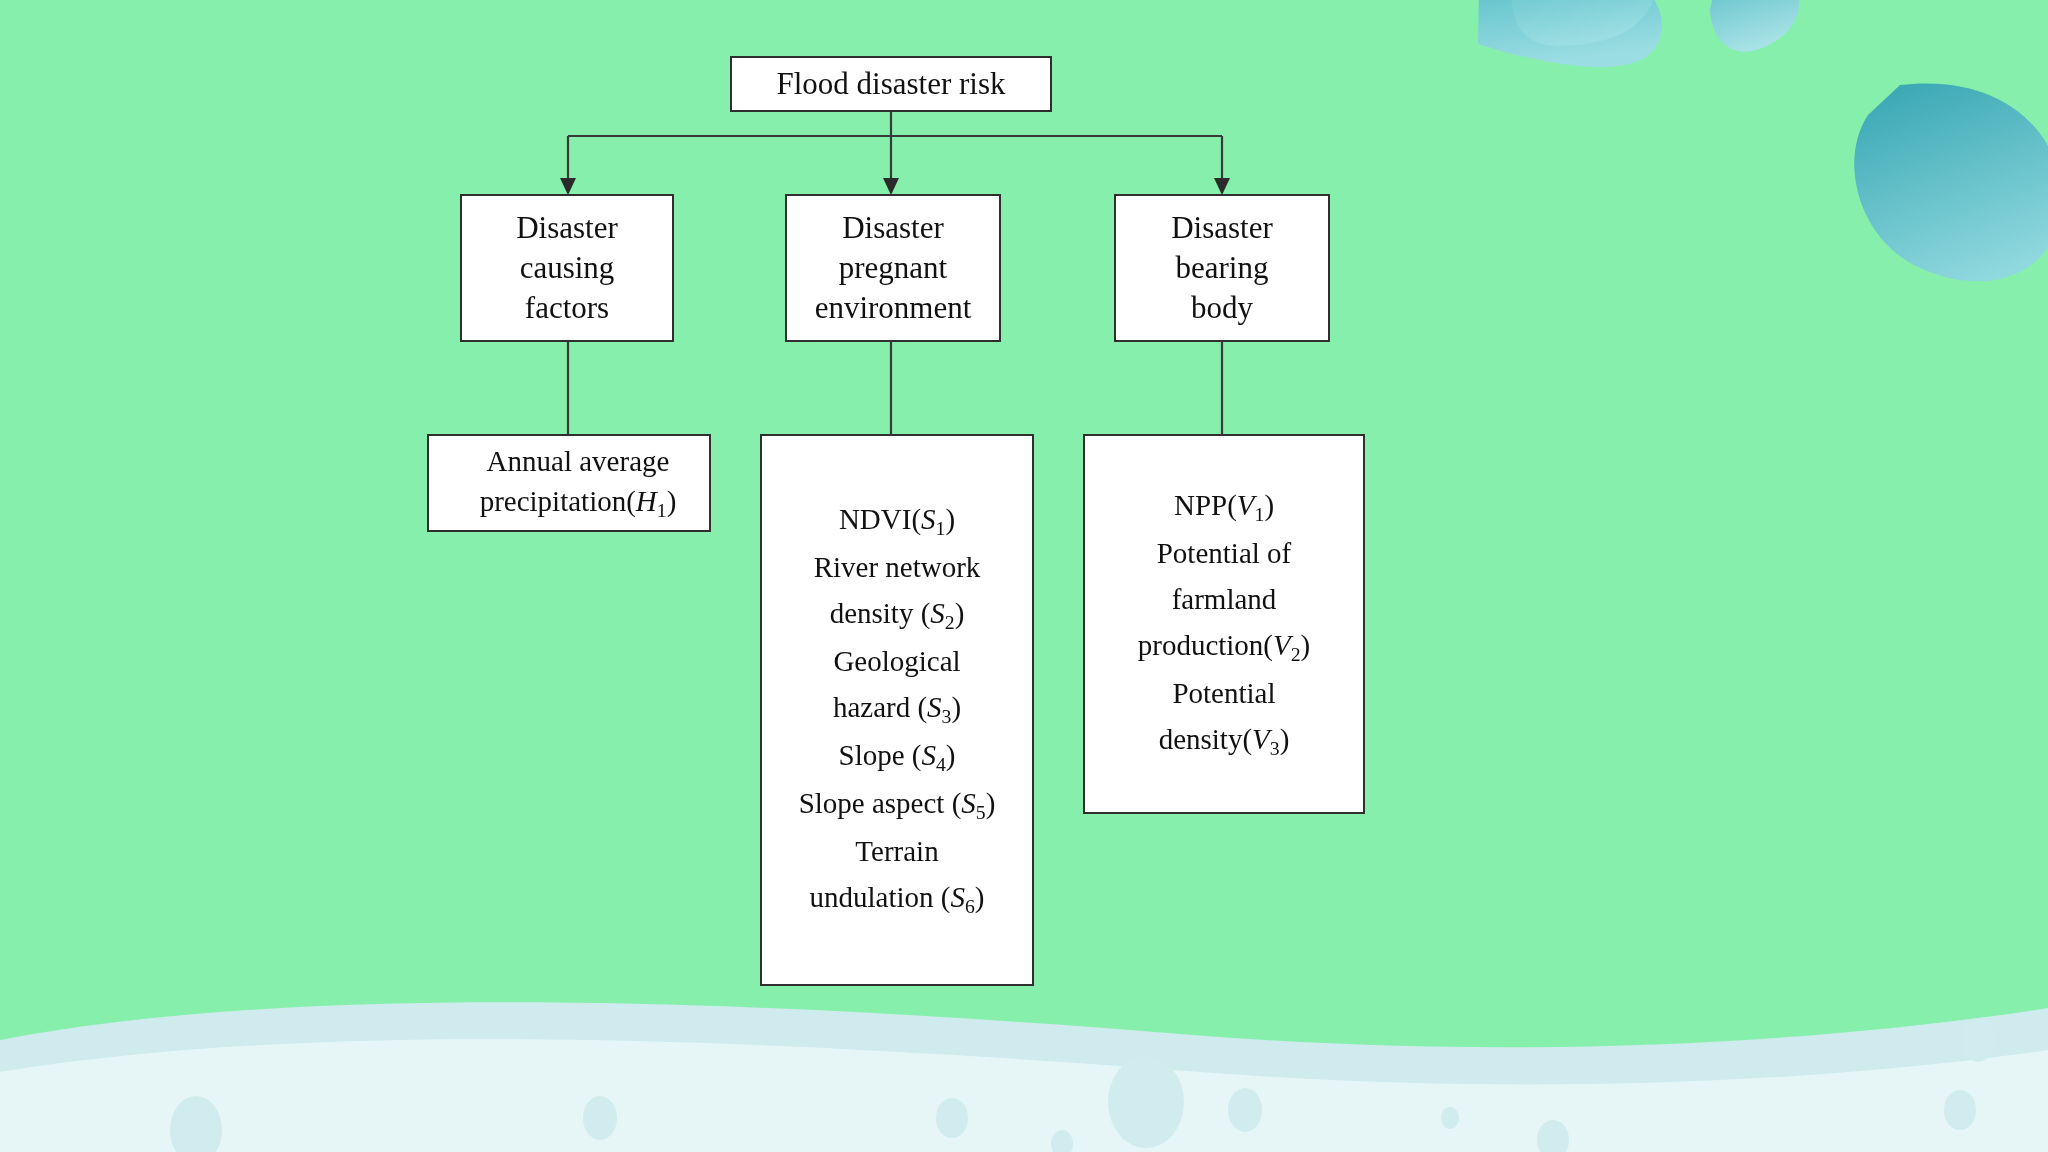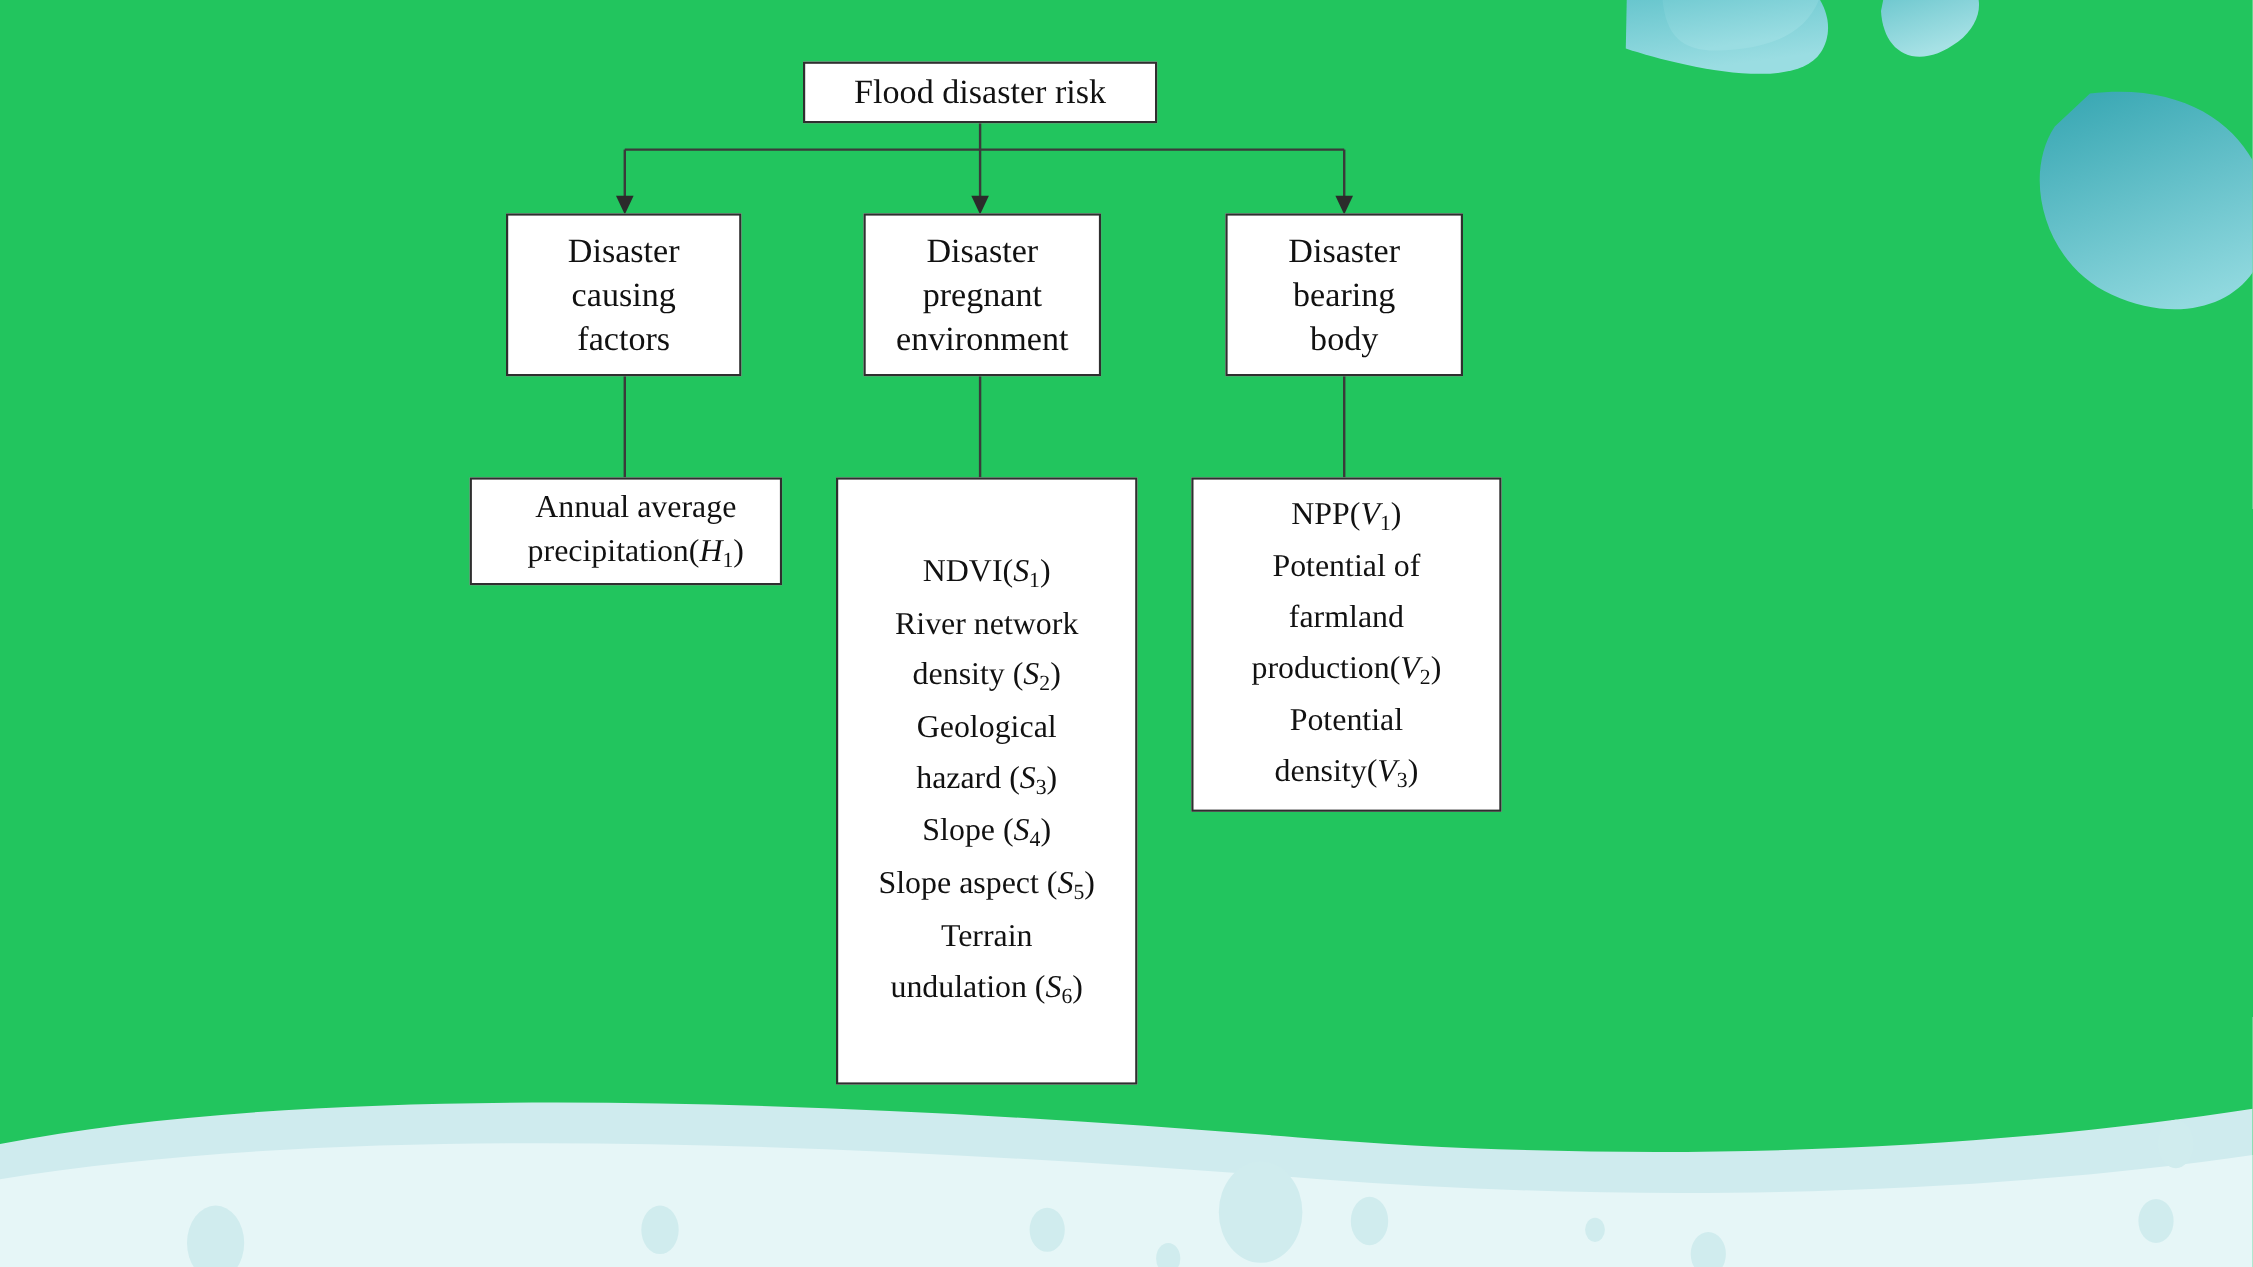--- a/index.html
+++ b/index.html
@@ -3,21 +3,21 @@
 <meta charset="utf-8">
 <style>
   html,body{margin:0;padding:0;}
   body{
     width:2048px;height:1152px;
     background:#ffffff;
     font-family:"Liberation Serif", serif;
     overflow:hidden;
     position:relative;
   }
-  .slide{position:absolute;inset:0;overflow:hidden;background:#22c55e;}
+  .slide{position:absolute;inset:0;overflow:hidden;background:#86efac;}
 
   
   .deco-layer{position:absolute;inset:0;pointer-events:none;}
 
   
   .figure{position:absolute;left:0;top:0;width:2048px;height:1000px;}
   .node{
     position:absolute;
     box-sizing:border-box;
     border:2px solid #2f2f2f;
@@ -39,21 +39,21 @@
   #node-root{left:730px;top:56px;width:322px;height:56px;font-size:31px;}
 
   
   #node-cause{left:460px;top:194px;width:214px;height:148px;font-size:31px;}
   #node-env  {left:785px;top:194px;width:216px;height:148px;font-size:31px;}
   #node-body {left:1114px;top:194px;width:216px;height:148px;font-size:31px;}
 
   
   #node-hazard {left:427px;top:434px;width:284px;height:98px;font-size:29px;padding-left:18px;}
   #node-sens   {left:760px;top:434px;width:274px;height:552px;font-size:29px;}
-  #node-expo   {left:1083px;top:434px;width:282px;height:304px;font-size:29px;}
+  #node-expo   {left:1083px;top:434px;width:282px;height:380px;font-size:29px;}
   #node-sens .ln{margin:4px 0;}
   #node-expo .ln{margin:4px 0;}
   #node-hazard .ln{margin:1px 0;}
 
   
   #connectors{position:absolute;left:0;top:0;width:2048px;height:1000px;}
 
   
   .caption{
     position:absolute;left:0;top:925px;width:2048px;

